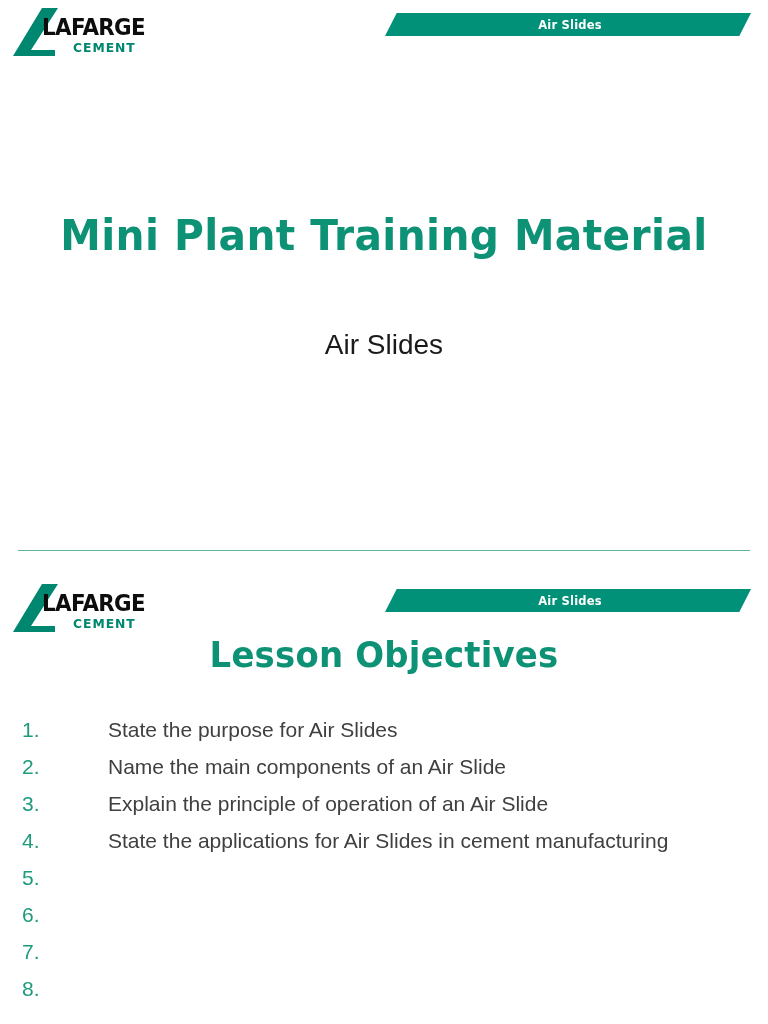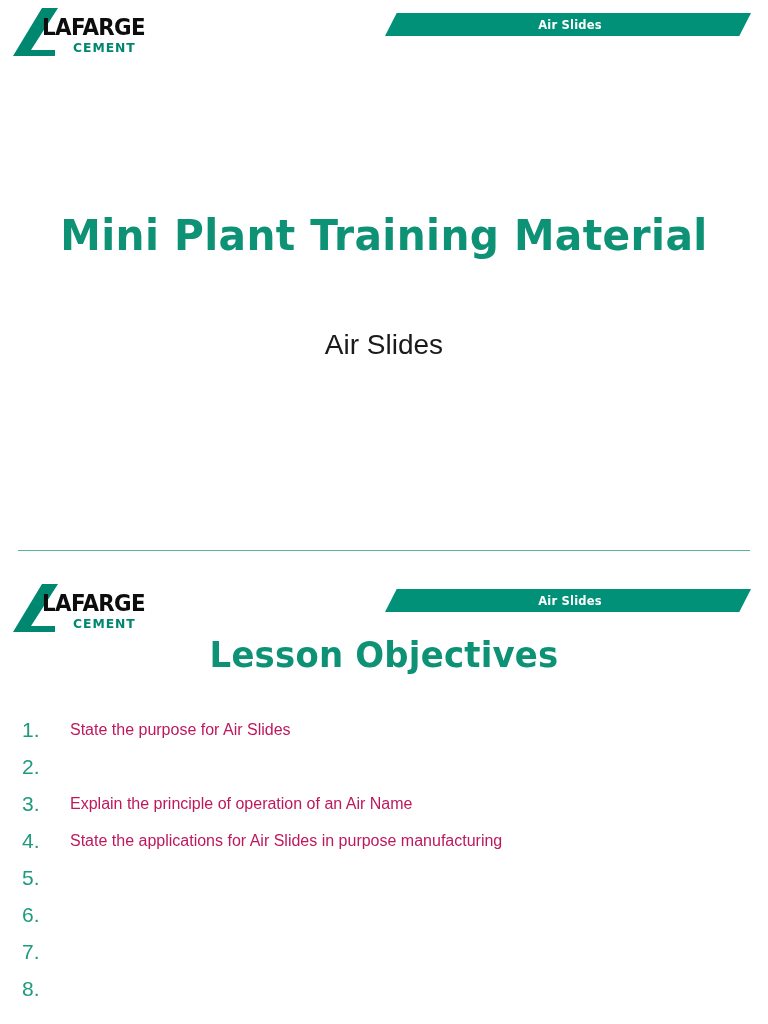--- a/index.html
+++ b/index.html
@@ -165,25 +165,26 @@
     width: 48px;
     font-family: "Liberation Sans", sans-serif;
     font-size: 21px;
     font-weight: 400;
     color: #1f9a7d;
     line-height: 34px;
   }
   .objective-text {
     flex: 1 1 auto;
     font-family: "Liberation Sans", sans-serif;
-    font-size: 16px;
+    font-size: 21px;
     font-weight: 400;
-    color: #be185d;
+    color: #404040;
     line-height: 34px;
     max-width: 612px;
+    margin-left: 38px;
   }
 </style>
 </head>
 <body>
 
 <div class="page">
 
   <div class="slide slide-title-page">
 
     <div class="logo" style="left:6px; top:8px;">
@@ -227,30 +228,31 @@
 
   <div class="objectives-list">
 
     <div class="objective-item">
       <span class="objective-number">1.</span>
       <span class="objective-text">State the purpose for Air Slides</span>
     </div>
 
     <div class="objective-item">
       <span class="objective-number">2.</span>
+      <span class="objective-text">Name the main components of an Air Slide</span>
     </div>
 
     <div class="objective-item">
       <span class="objective-number">3.</span>
-      <span class="objective-text">Explain the principle of operation of an Air Name</span>
+      <span class="objective-text">Explain the principle of operation of an Air Slide</span>
     </div>
 
     <div class="objective-item">
       <span class="objective-number">4.</span>
-      <span class="objective-text">State the applications for Air Slides in purpose manufacturing</span>
+      <span class="objective-text">State the applications for Air Slides in cement manufacturing</span>
     </div>
 
     <div class="objective-item">
       <span class="objective-number">5.</span>
     </div>
 
     <div class="objective-item">
       <span class="objective-number">6.</span>
     </div>
 

